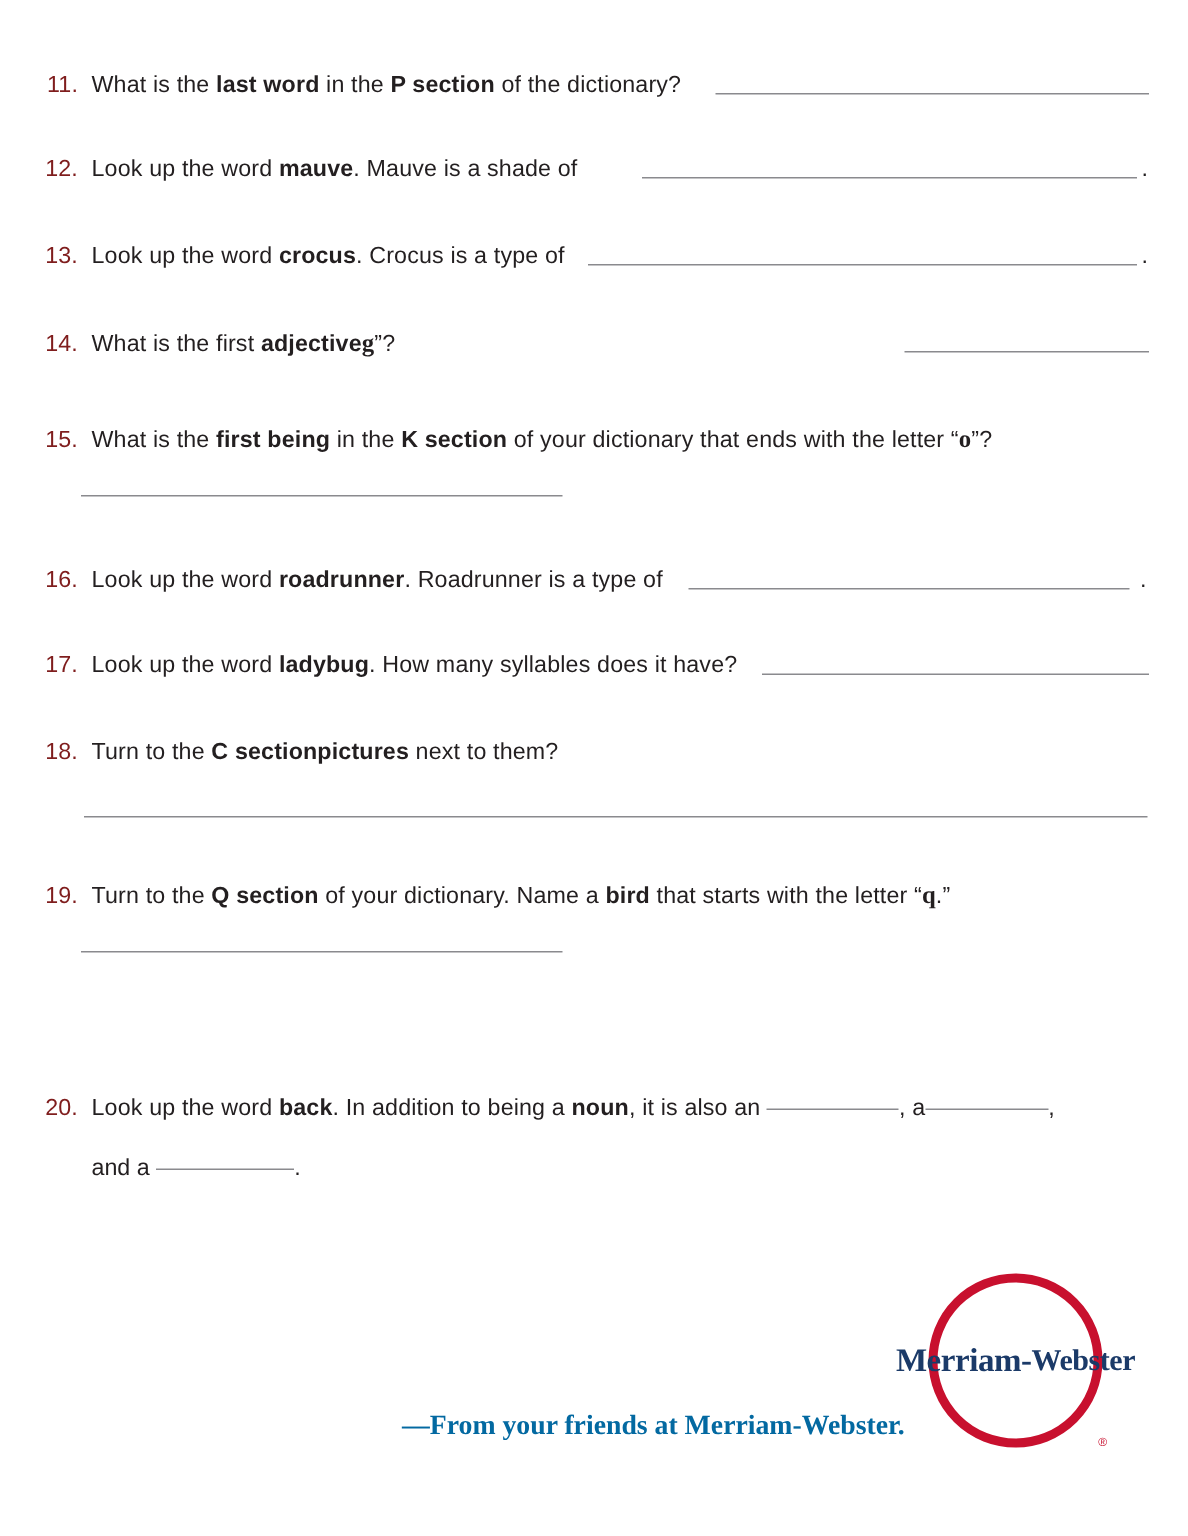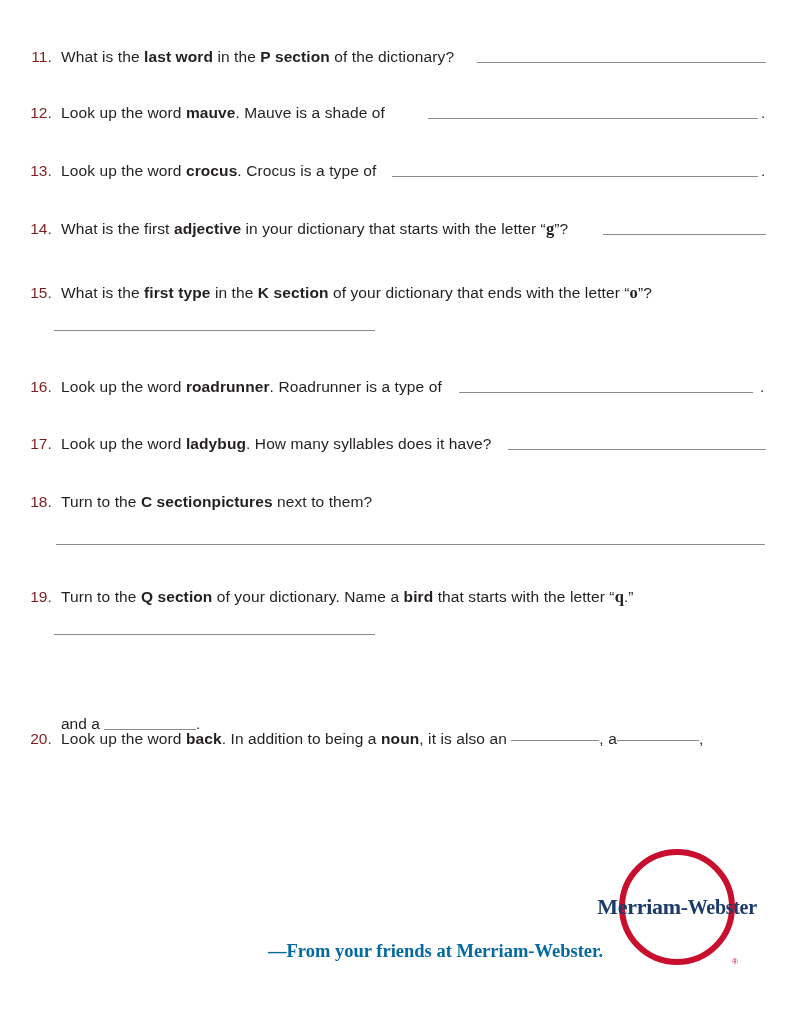--- a/index.html
+++ b/index.html
@@ -183,32 +183,31 @@
   <div class="rule-block" style="left:392px; top:176px; width:366px;"></div>
   <div class="q" style="left:761px; top:161px;">
     <span class="t">.</span>
   </div>
 
   <div class="q" style="left:22px; top:219px;">
     <span class="q-num">14.</span>
     <span class="q-body">
       <span class="t">What is the first </span>
         <span class="t bi">adjective</span>
-        <span class="t"> in your dictionary that starts with the letter “</span>
         <span class="t qm">g</span>
         <span class="t">”?</span>
     </span>
   </div>
   <div class="rule-block" style="left:603px; top:234px; width:163px;"></div>
 
   <div class="q" style="left:22px; top:283px;">
     <span class="q-num">15.</span>
     <span class="q-body">
       <span class="t">What is the </span>
-        <span class="t b">first type</span>
+        <span class="t b">first being</span>
         <span class="t"> in the </span>
         <span class="t b">K section</span>
         <span class="t"> of your dictionary that ends with the letter “</span>
         <span class="t qm">o</span>
         <span class="t">”?</span>
     </span>
   </div>
   <div class="rule-block" style="left:54px; top:330px; width:321px;"></div>
 
   <div class="q" style="left:22px; top:377px;">
@@ -267,21 +266,21 @@
         <span class="t">. In addition to being a </span>
         <span class="t bi">noun</span>
         <span class="t">, it is also an </span>
         <span class="rule" style="width:88px;"></span>
         <span class="t">, a</span>
         <span class="rule" style="width:82px;"></span>
         <span class="t">,</span>
     </span>
   </div>
 
-  <div class="cont" style="left:61px; top:715px;align-items:flex-end;">
+  <div class="cont" style="left:61px; top:770px;">
     <span class="t">and a </span>
       <span class="rule" style="width:92px;"></span>
       <span class="t">.</span>
   </div>
 
   <div class="signoff">—From your friends at Merriam-Webster.</div>
 
   <div class="logo">
     <div class="logo-ring"></div>
     <div class="logo-text">

